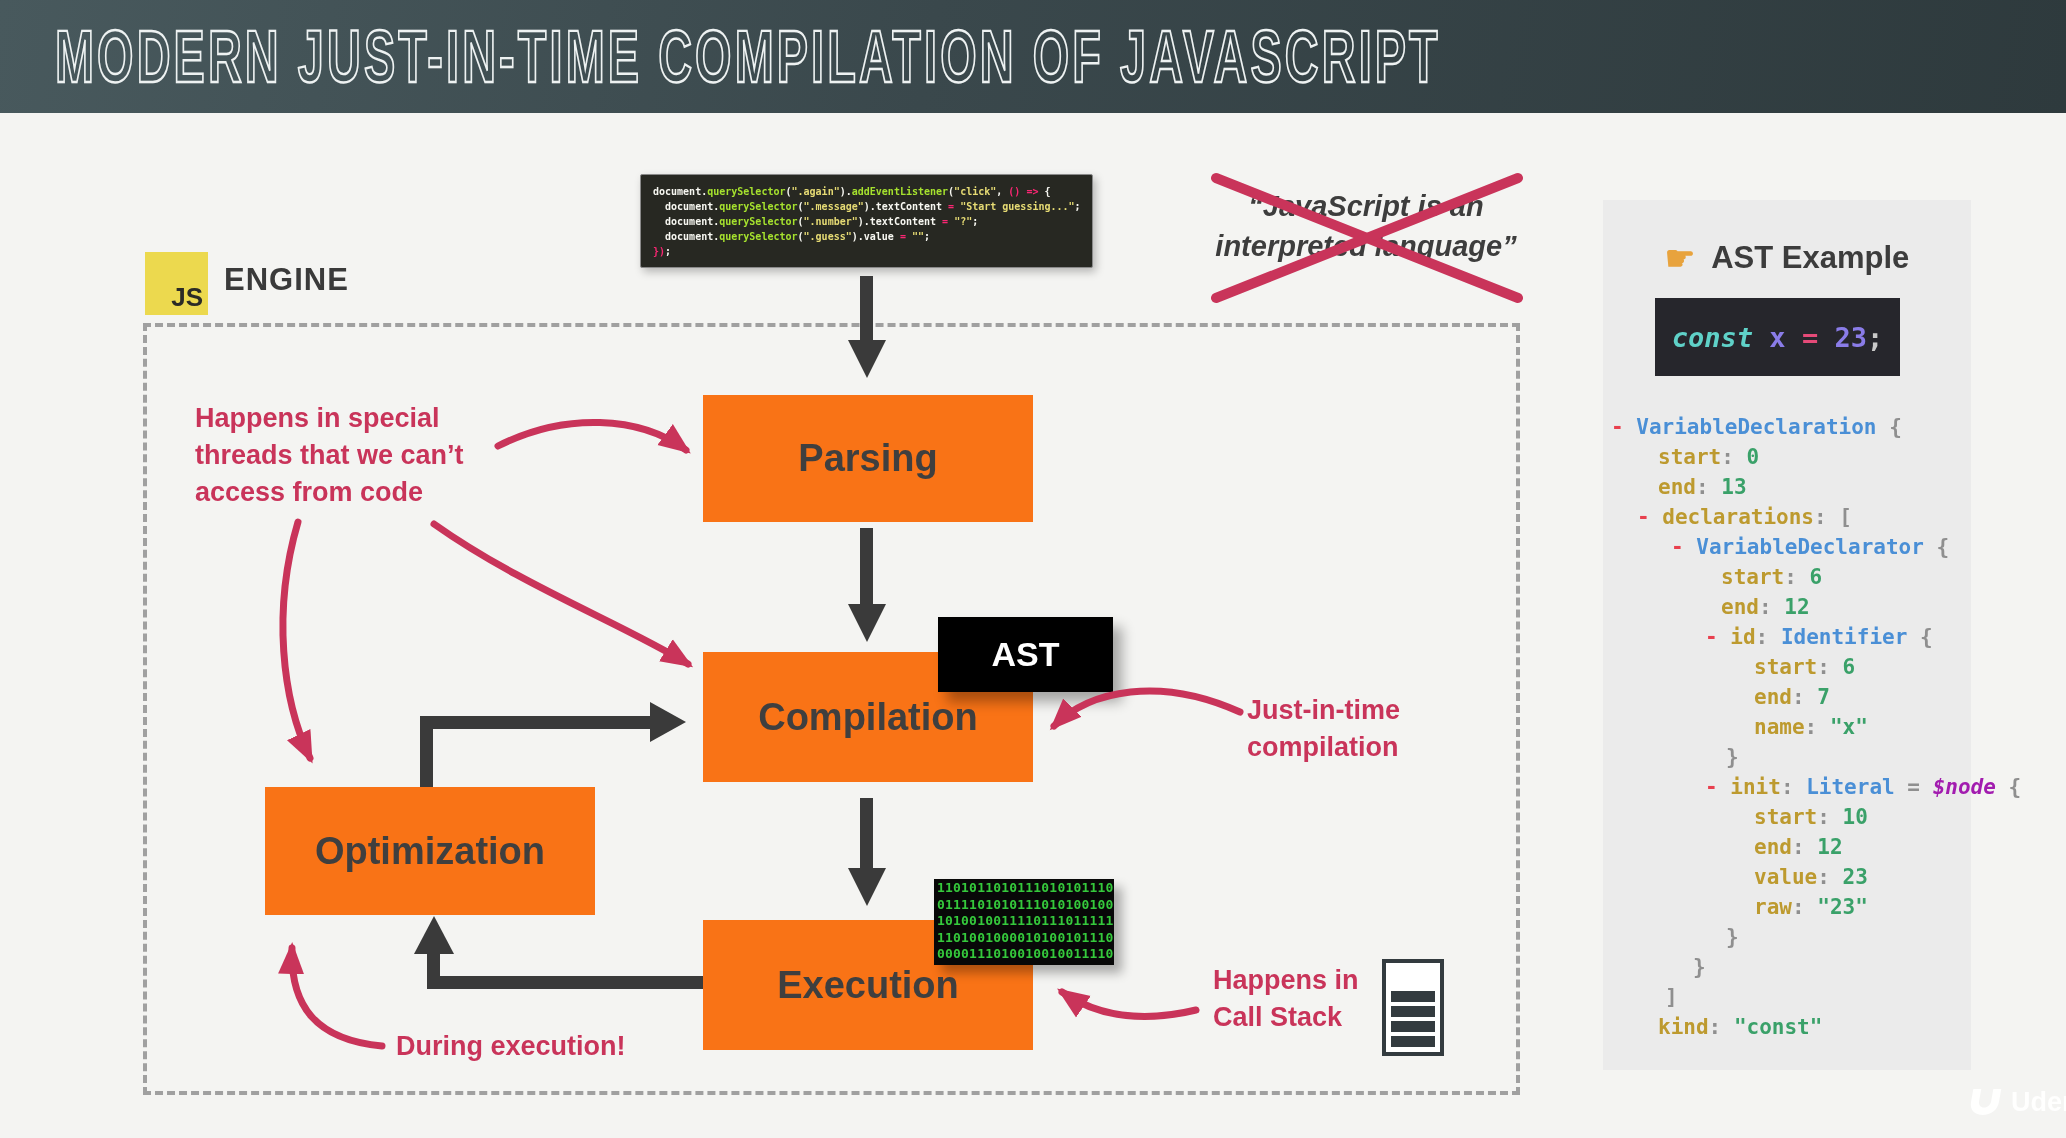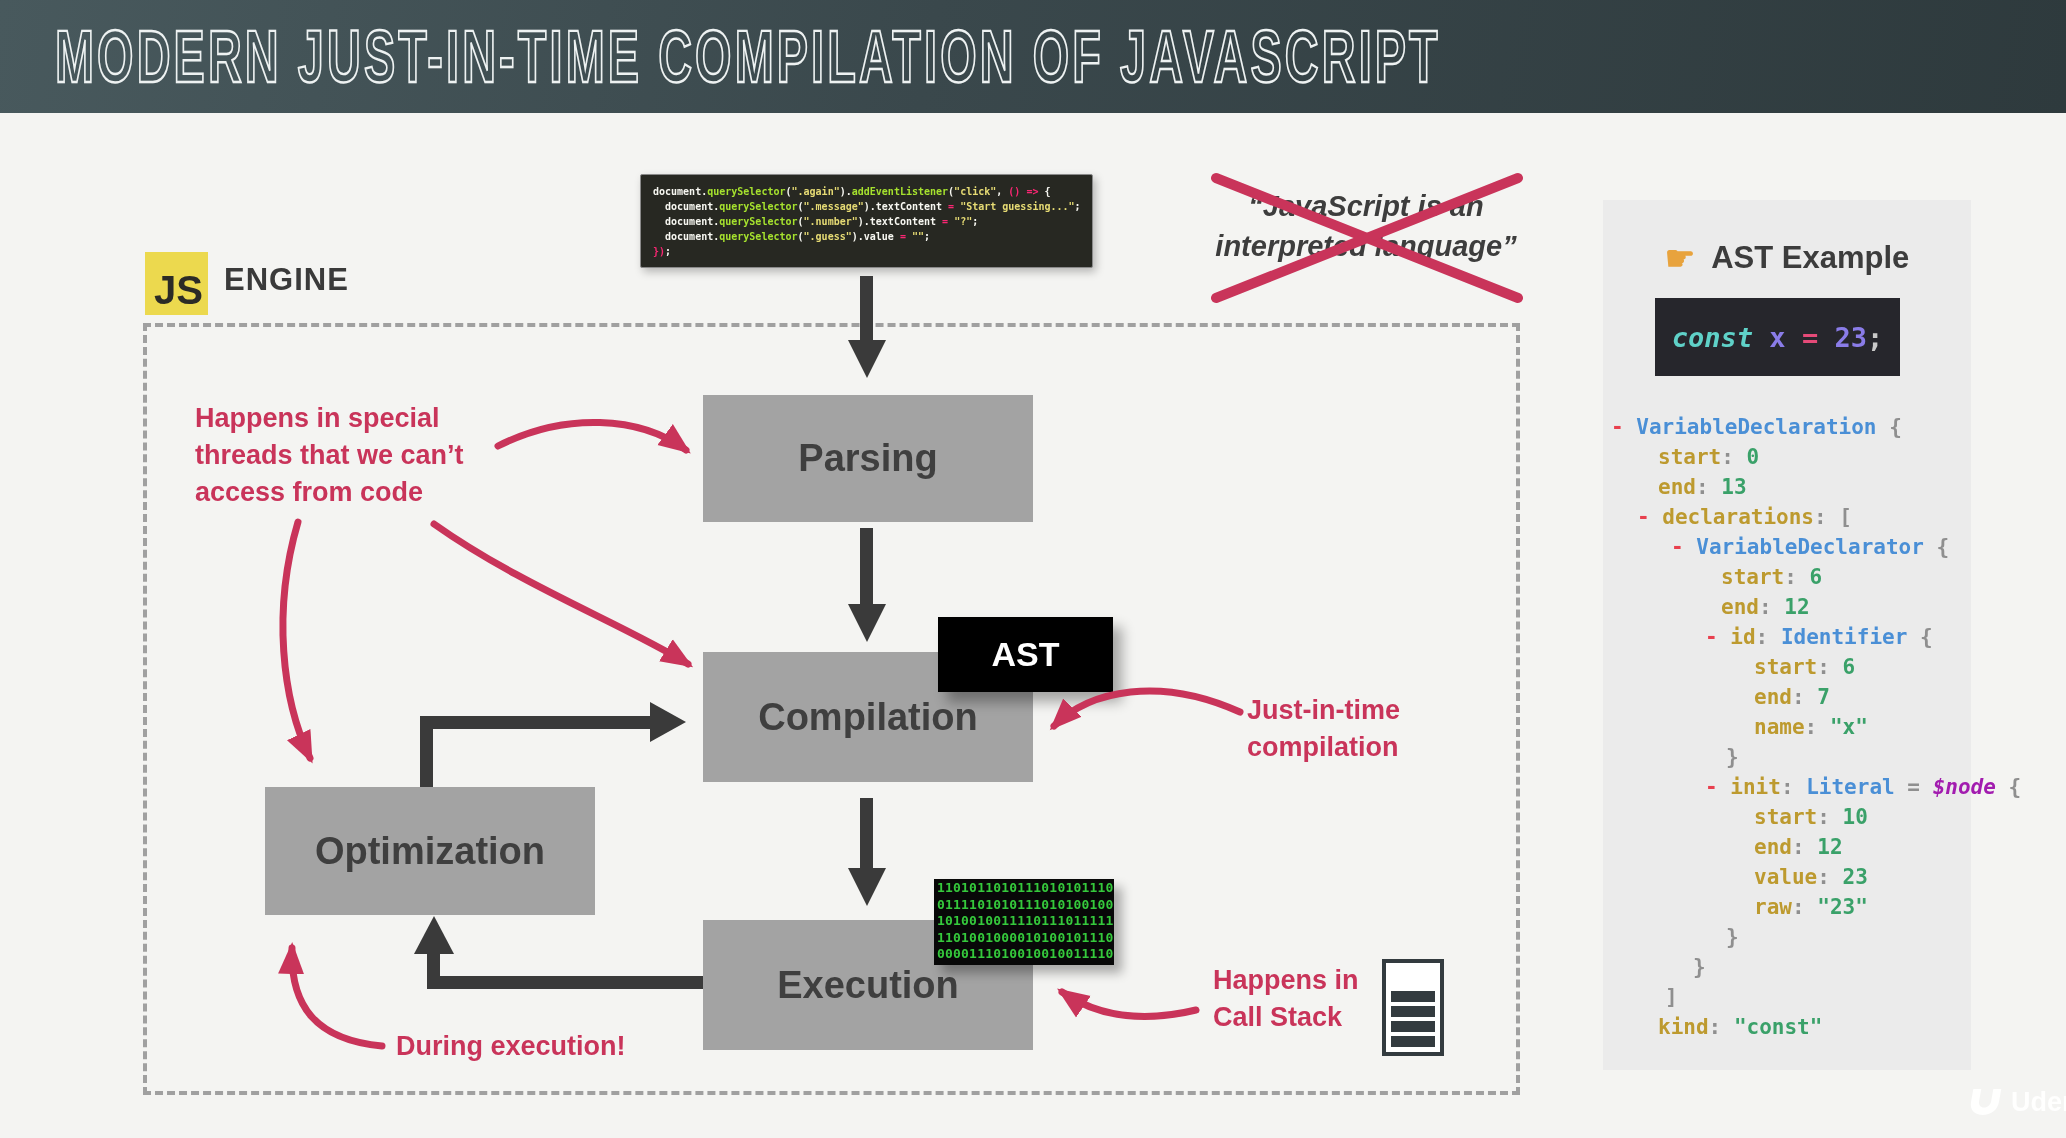--- a/index.html
+++ b/index.html
@@ -22,28 +22,28 @@
     line-height:15px;box-shadow:3px 4px 8px rgba(0,0,0,0.25);}
   .code-box .segline{white-space:pre;}
   .c-cw{color:#f8f8f2}.c-cg{color:#a6e22e}.c-cy{color:#e6db74}.c-cp{color:#f92672}
 
   
   .quote{position:absolute;left:1208px;top:186px;width:316px;text-align:center;
     font-size:29px;font-weight:bold;font-style:italic;color:#3d3d3d;line-height:40px;white-space:pre-line;}
 
   
   .js-badge{position:absolute;left:145px;top:252px;width:63px;height:63px;background:#ecd94e;}
-  .js-badge span{position:absolute;right:5px;bottom:2px;font-size:40px;font-weight:bold;color:#2b2b26;letter-spacing:0;}
+  .js-badge span{position:absolute;right:5px;bottom:2px;font-size:26px;font-weight:bold;color:#2b2b26;letter-spacing:0;}
   .engine-label{position:absolute;left:224px;top:262px;font-size:31px;font-weight:bold;color:#3a3a3a;letter-spacing:1px;}
 
   
   .engine-box{position:absolute;left:143px;top:323px;width:1377px;height:772px;border:4px dashed #a0a0a0;box-sizing:border-box;}
 
   
-  .ybox{position:absolute;background:#a3a3a3;display:flex;align-items:center;justify-content:center;
+  .ybox{position:absolute;background:#f97316;display:flex;align-items:center;justify-content:center;
     font-size:38px;font-weight:bold;color:#3f3f3f;}
   .ybox.parsing{left:703px;top:395px;width:330px;height:127px;}
   .ybox.compilation{left:703px;top:652px;width:330px;height:130px;}
   .ybox.optimization{left:265px;top:787px;width:330px;height:128px;}
   .ybox.execution{left:703px;top:920px;width:330px;height:130px;}
 
   
   .ast-chip{position:absolute;left:938px;top:617px;width:175px;height:75px;background:#000000;z-index:4;
     display:flex;align-items:center;justify-content:center;color:#fff;font-size:34px;font-weight:bold;
     box-shadow:9px 10px 12px rgba(0,0,0,0.32);}

